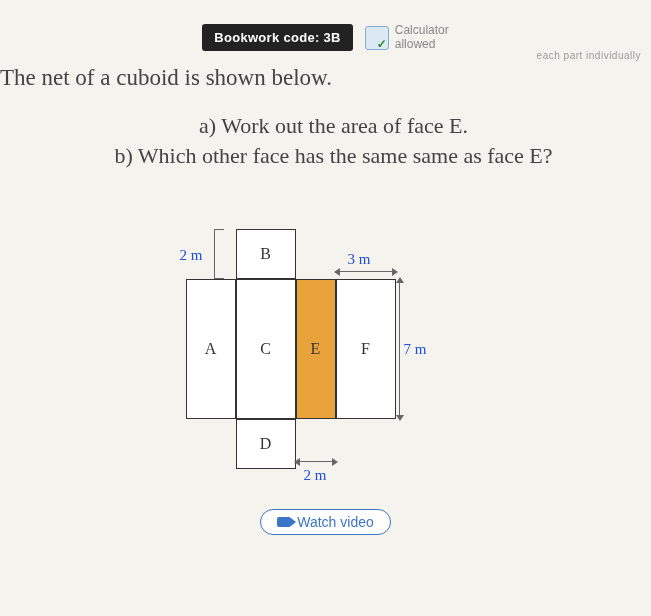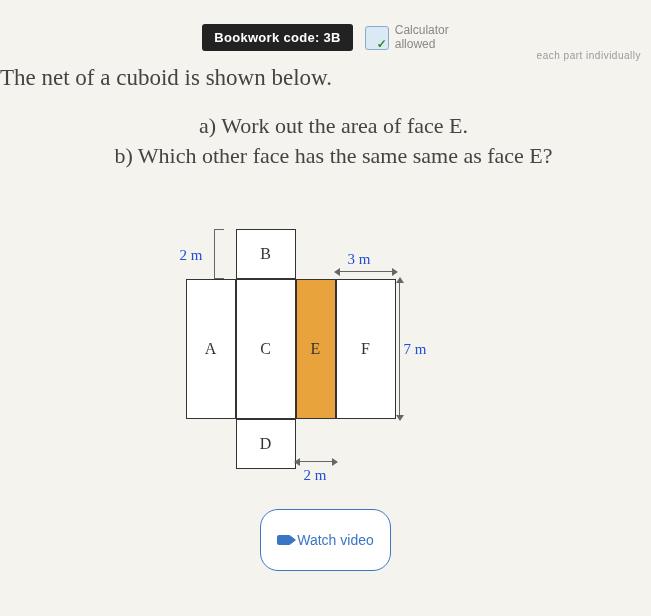--- a/index.html
+++ b/index.html
@@ -143,21 +143,21 @@
     .dimline-2mb::after  { right: -2px; border-left: 6px solid #666; }
     .bracket-2m { left: 28px; top: 0; width: 10px; height: 50px; border-left: 1px solid #666; border-top: 1px solid #666; border-bottom: 1px solid #666;}
     .watch-video {
       display: flex;
       justify-content: center;
       margin-top: 20px;
     }
     .watch-btn {
       border: 1.5px solid #3b76c4;
       border-radius: 18px;
-      padding: 22px 16px;
+      padding: 4px 16px;
       font-size: 14px;
       color: #3b76c4;
       background: #fff;
       display: flex;
       align-items: center;
       gap: 6px;
       cursor: pointer;
     }
     .cam-icon {
       width: 14px; height: 10px; background: #3b76c4; border-radius: 2px; position: relative;

